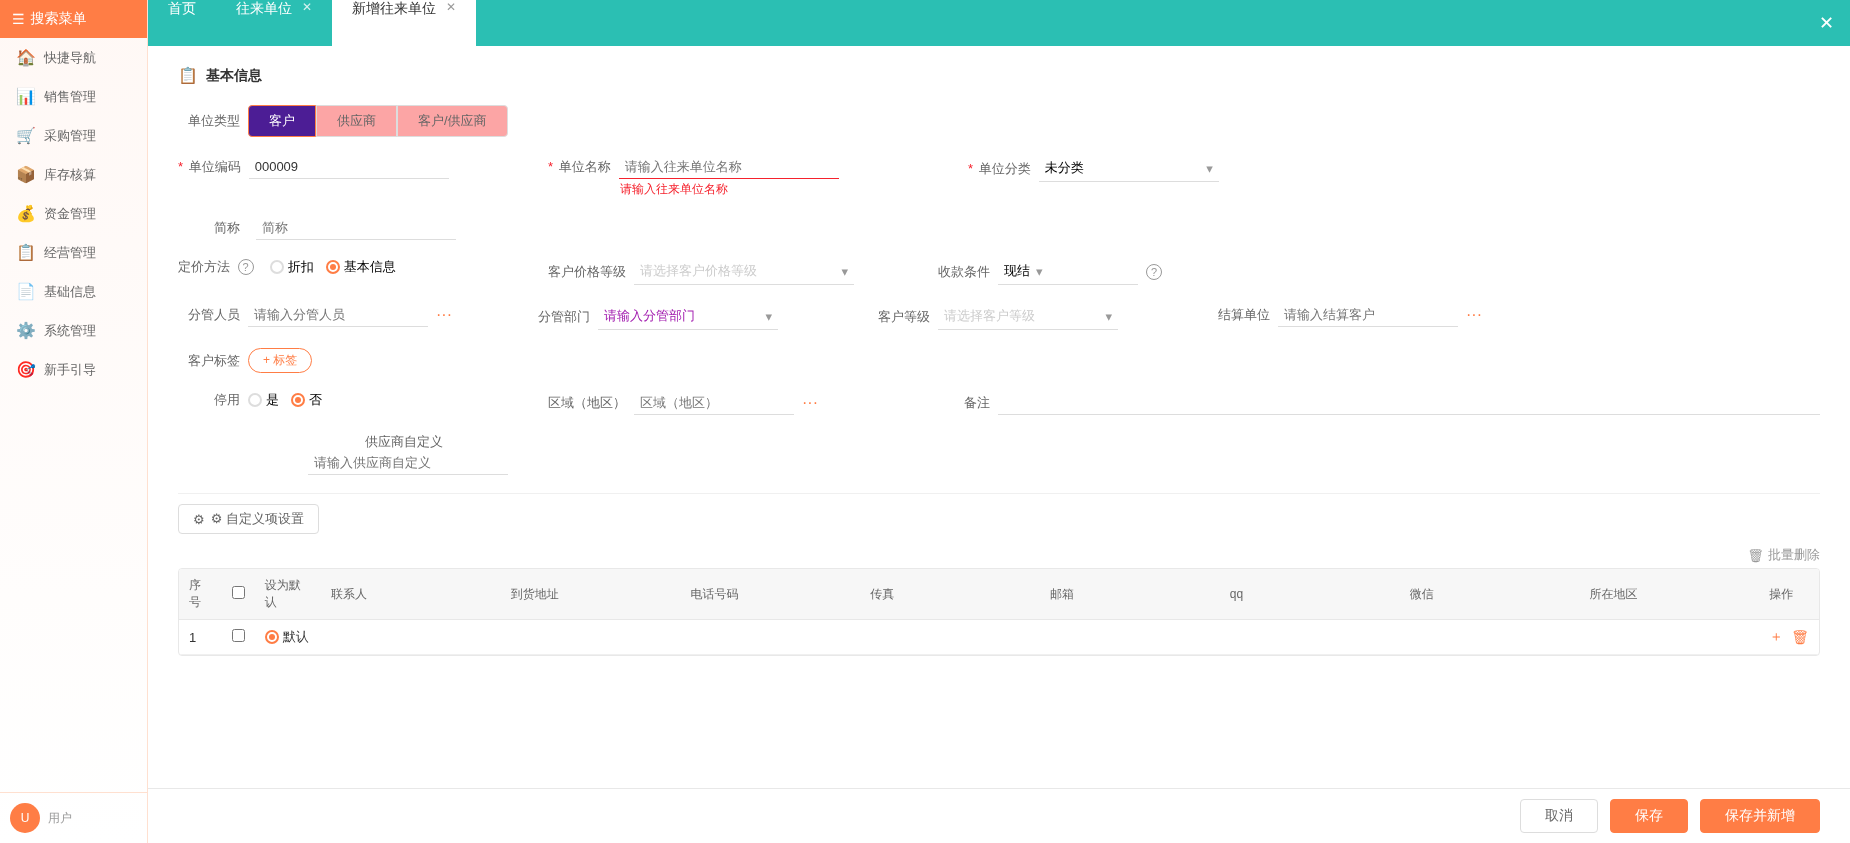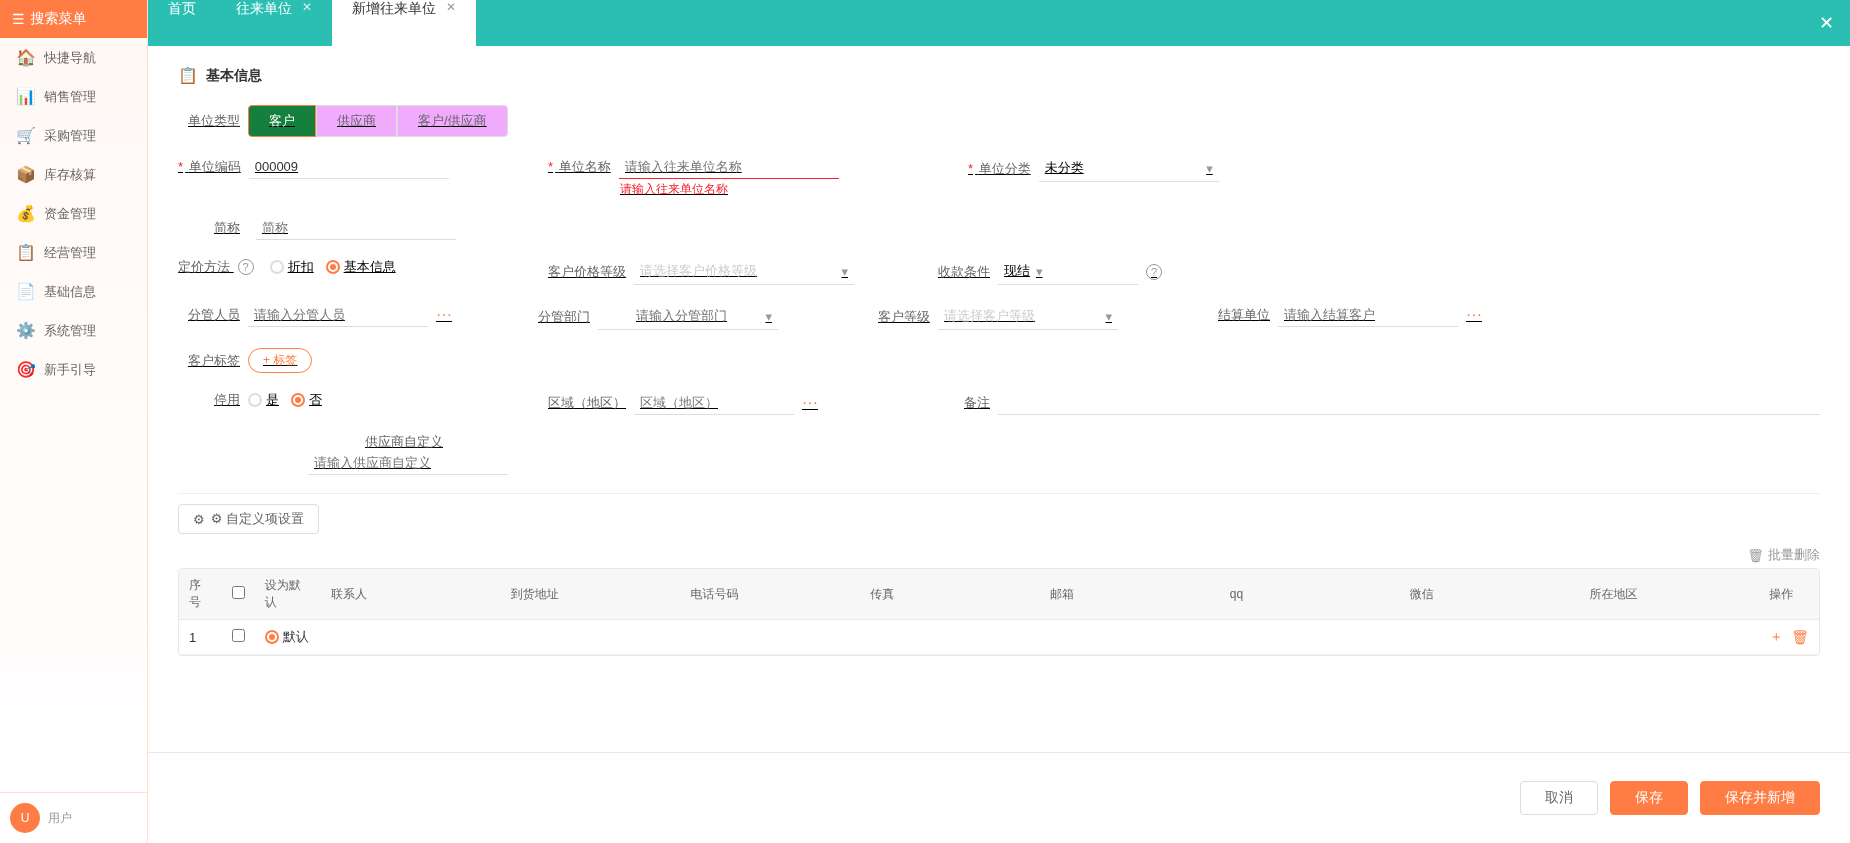--- a/index.html
+++ b/index.html
@@ -114,21 +114,20 @@
       align-items: flex-start;
       margin-bottom: 18px;
       gap: 0;
     }
     .form-field {
       display: flex;
       align-items: center;
       flex: 1;
       min-width: 0;
       gap: 0;
-      text-decoration: underline;
     }
     .form-label {
       color: #666;
       font-size: 13px;
       white-space: nowrap;
       min-width: 70px;
       text-align: right;
       padding-right: 8px;
     }
     .required { color: #f5222d; margin-right: 2px; }
@@ -153,27 +152,27 @@
 
     
     .unit-type-group {
       display: flex; gap: 0;
     }
     .unit-btn {
       padding: 6px 20px;
       border: 1px solid #ddd;
       cursor: pointer;
       font-size: 13px;
-      background: #f0abfc;
+      background: #fca5a5;
       color: #666;
     }
     .unit-btn:first-child { border-radius: 4px 0 0 4px; }
     .unit-btn:last-child { border-radius: 0 4px 4px 0; }
     .unit-btn.active {
-      background: #15803d;
+      background: #4c1d95;
       color: white;
       border-color: #ff7d45;
     }
 
     
     .radio-group { display: flex; align-items: center; gap: 12px; }
     .radio-item { display: flex; align-items: center; gap: 4px; cursor: pointer; }
     .radio-circle {
       width: 14px; height: 14px;
       border-radius: 50%;
@@ -269,21 +268,21 @@
       display: flex;
       justify-content: flex-end;
       align-items: center;
       gap: 4px;
     }
 
     
     .footer {
       background: white;
       border-top: 1px solid #e8e8e8;
-      padding: 28px 30px;
+      padding: 10px 30px;
       display: flex;
       justify-content: flex-end;
       gap: 12px;
       flex-shrink: 0;
     }
     .btn {
       padding: 7px 24px;
       border-radius: 4px;
       font-size: 14px;
       cursor: pointer;
@@ -472,21 +471,21 @@
 
       <div class="form-field" style="max-width:350px;">
         <span class="form-label">分管人员</span>
         <input class="form-input" type="text" style="width: 180px;" placeholder="请输入分管人员">
         <span class="more-dots">···</span>
       </div>
 
       <div class="form-field" style="max-width:340px;">
         <span class="form-label">分管部门</span>
         <div style="display:flex;align-items:center;border-bottom:1px solid #ddd;min-width:180px;padding:4px 6px;cursor:pointer;">
-          <span style="color:#737373;margin-left:32px;">请输入分管部门</span>
+          <span style="color:#a21caf;">请输入分管部门</span>
           <span style="margin-left:auto;color:#999;">▾</span>
         </div>
       </div>
 
       <div class="form-field" style="max-width:340px;">
         <span class="form-label">客户等级</span>
         <div style="display:flex;align-items:center;border-bottom:1px solid #ddd;min-width:180px;padding:4px 6px;cursor:pointer;">
           <span style="color:#ccc;">请选择客户等级</span>
           <span style="margin-left:auto;color:#999;">▾</span>
         </div>

